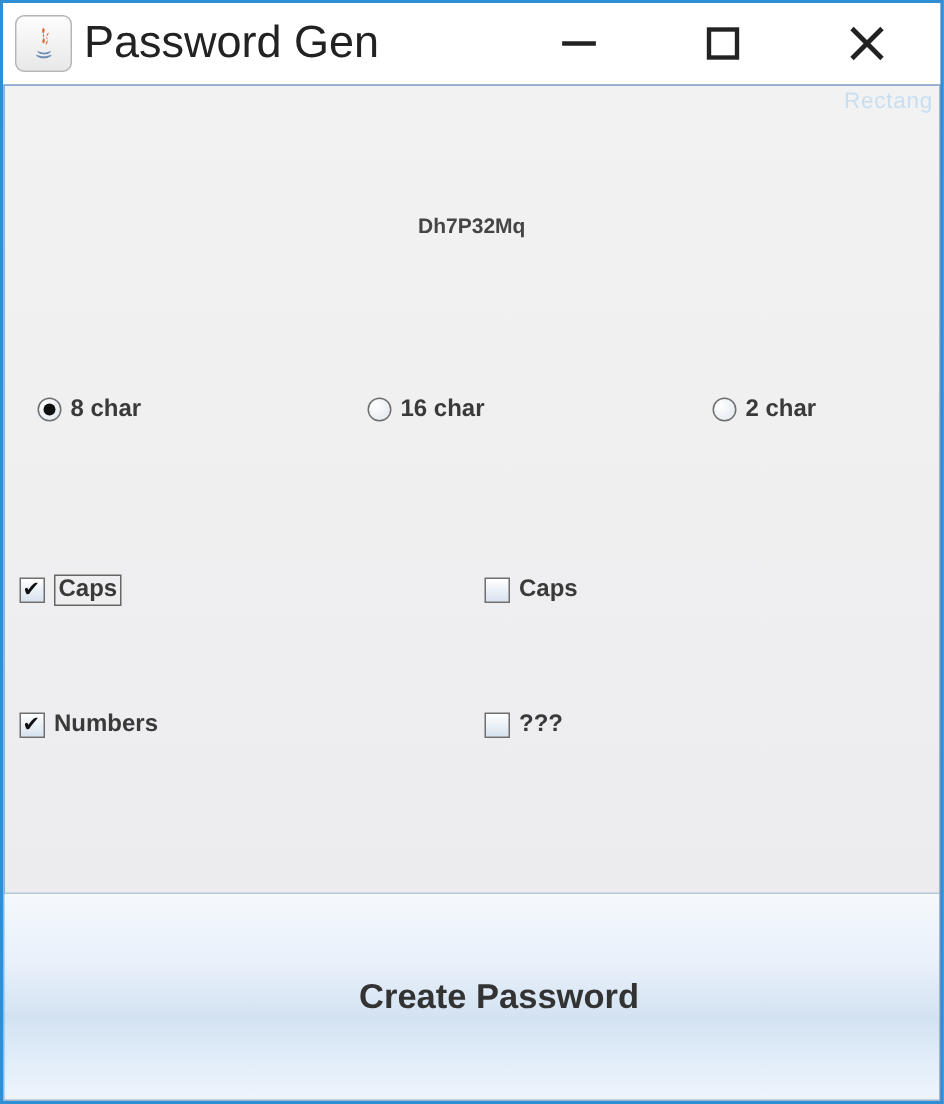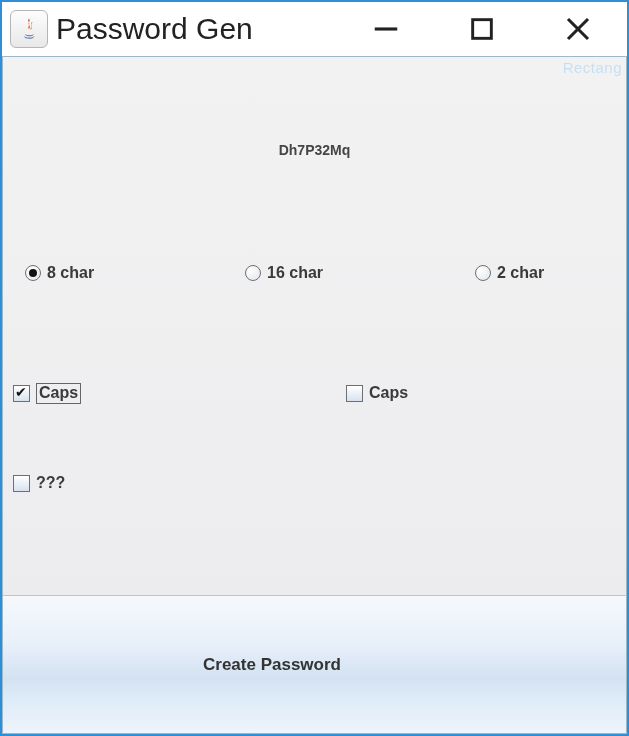--- a/index.html
+++ b/index.html
@@ -90,21 +90,21 @@
   }
   .radio.selected::after{
     content:""; position:absolute; left:3px; top:3px;
     width:8px; height:8px; border-radius:50%;
     background:#111;
   }
   .check-grid {
     padding:10px 10px 30px 10px;
   }
   .check-row { display:flex; align-items:center; height:90px; padding-top:48px;}
-  .check-row:first-child{ padding-top:58px; height:100px;gap:23px;}
+  .check-row:first-child{ padding-top:58px; height:100px;}
   .cc1 { flex:0 0 310px; display:flex; align-items:center;}
   .cc2 { flex:1; display:flex; align-items:center;}
   .checkbox {
     width:17px; height:17px;
     border:1px solid #6f6f6f;
     background:linear-gradient(#fff,#d7e2ef);
     margin-right:6px;
     position:relative;
   }
   .checkbox.checked::after{
@@ -119,28 +119,28 @@
   .button-bar {
     height:138px;
     margin-top:auto;
     border-top:1px solid #b7c7d6;
     background:linear-gradient(#f5f9fd 0%, #e8f0fa 35%, #d3e2f2 60%, #e1edf9 80%, #eef4fb 100%);
     display:flex;
     align-items:center;
     justify-content:center;
   }
   .gen-button {
-    font-size:17px;
+    font-size:23px;
     font-weight:700;
     color:#333;
     background:transparent;
     border:none;
     padding:50px 200px;
     width:100%; height:100%;
-    text-align:left;
+    text-align:right;
   }
 </style>
 </head>
 <body>
 
 <div class="window">
 
   <div class="titlebar">
     <div class="app-icon">
       <svg viewBox="0 0 32 32">
@@ -199,20 +199,24 @@
         <div class="cc1">
           <span class="checkbox checked"></span>
           <span class="chk-label focus-box">Caps</span>
         </div>
         <div class="cc2">
           <span class="checkbox"></span>
           <span class="chk-label">Caps</span>
         </div>
       </div>
       <div class="check-row">
+        <div class="cc1">
+          <span class="checkbox checked"></span>
+          <span class="chk-label">Numbers</span>
+        </div>
         <div class="cc2">
           <span class="checkbox"></span>
           <span class="chk-label">???</span>
         </div>
       </div>
     </div>
 
     <div class="button-bar">
       <button class="gen-button">Create Password</button>
     </div>

